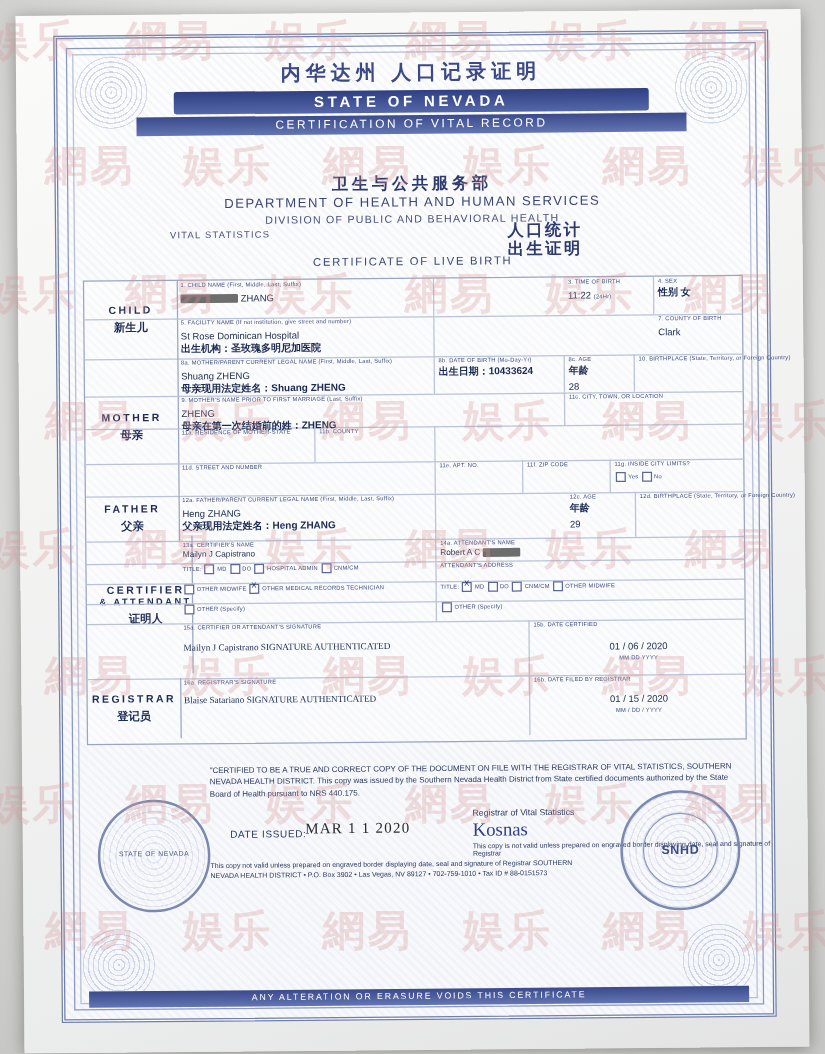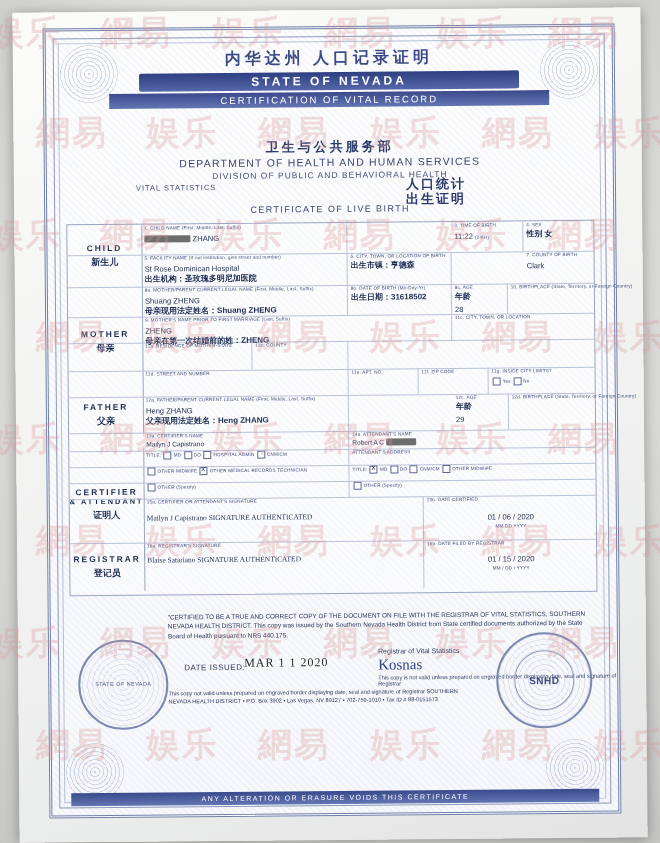--- a/index.html
+++ b/index.html
@@ -179,43 +179,39 @@
           <div class="lbl">4. SEX</div>
           <div class="cn">性别 女</div>
         </div>
       </div>
       <div class="row" style="top:30px;height:32px;">
         <div class="cell" style="left:74px;width:206px;height:32px;">
           <div class="lbl">5. FACILITY NAME (If not institution, give street and number)</div>
           <div class="val">St Rose Dominican Hospital</div>
           <div class="cn">出生机构：圣玫瑰多明尼加医院</div>
         </div>
-        <div class="cell" style="left:280px;width:104px;height:32px;">
-          <div class="lbl">6. CITY, TOWN, OR LOCATION OF BIRTH</div>
-          <div class="cn">出生市镇：亨德森</div>
-        </div>
         <div class="cell" style="left:456px;width:72px;height:32px;border-right:none;">
           <div class="lbl">7. COUNTY OF BIRTH</div>
           <div class="val">Clark</div>
         </div>
       </div>
 
       <div class="sidecat" style="top:62px;height:110px;">
         <span class="en">MOTHER</span>
         <span class="zh">母亲</span>
       </div>
       <div class="row" style="top:62px;height:30px;">
         <div class="cell" style="left:74px;width:206px;height:30px;">
           <div class="lbl">8a. MOTHER/PARENT CURRENT LEGAL NAME (First, Middle, Last, Suffix)</div>
           <div class="val">Shuang ZHENG</div>
           <div class="cn">母亲现用法定姓名：Shuang ZHENG</div>
         </div>
         <div class="cell" style="left:280px;width:104px;height:30px;">
           <div class="lbl">8b. DATE OF BIRTH (Mo-Day-Yr)</div>
-          <div class="cn">出生日期：31618502</div>
+          <div class="cn">出生日期：10433624</div>
         </div>
         <div class="cell" style="left:384px;width:56px;height:30px;">
           <div class="lbl">8c. AGE</div>
           <div class="cn">年龄</div>
           <div class="val">28</div>
         </div>
         <div class="cell" style="left:440px;width:88px;height:30px;border-right:none;">
           <div class="lbl">10. BIRTHPLACE (State, Territory, or Foreign Country)</div>
         </div>
       </div>
@@ -270,21 +266,21 @@
         <div class="cell" style="left:384px;width:56px;height:36px;">
           <div class="lbl">12c. AGE</div>
           <div class="cn">年龄</div>
           <div class="val">29</div>
         </div>
         <div class="cell" style="left:440px;width:88px;height:36px;border-right:none;">
           <div class="lbl">12d. BIRTHPLACE (State, Territory, or Foreign Country)</div>
         </div>
       </div>
 
-      <div class="sidecat" style="top:224px;height:110px;">
+      <div class="sidecat" style="top:204px;height:110px;margin-left:10px;">
         <span class="en">CERTIFIER</span>
         <span class="en" style="font-size:7.4px">&amp; ATTENDANT</span>
         <span class="zh">证明人</span>
       </div>
       <div class="row" style="top:208px;height:18px;">
         <div class="cell" style="left:74px;width:206px;height:18px;">
           <div class="lbl">13a. CERTIFIER'S NAME</div>
           <div class="val" style="font-size:6.6px;margin-top:1px">Mailyn J Capistrano</div>
         </div>
         <div class="cell" style="left:280px;width:248px;height:18px;border-right:none;">

